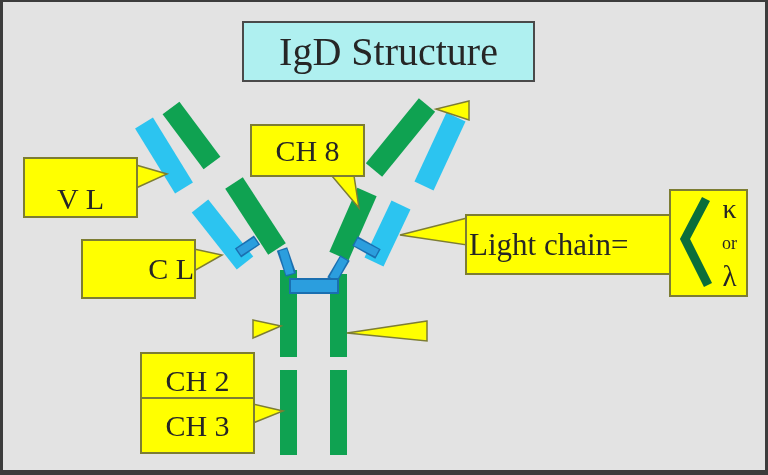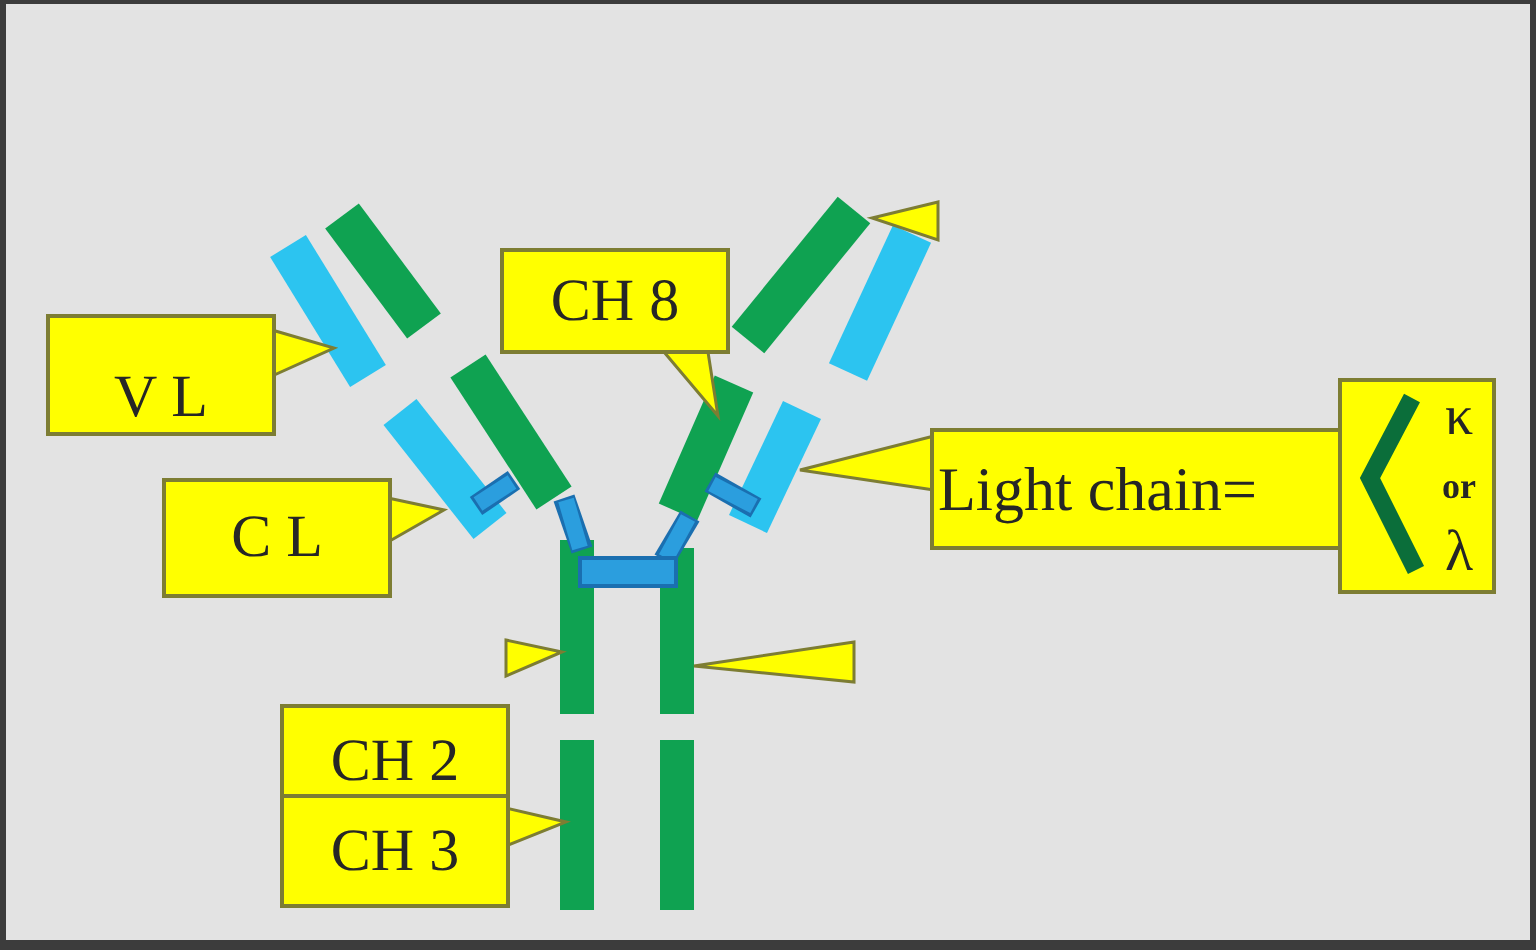--- a/index.html
+++ b/index.html
@@ -27,39 +27,39 @@
 
   
   .callout{
     position:absolute;z-index:2;box-sizing:border-box;
     background:var(--label-yellow,#ffff00);
     border:2px solid var(--label-border,#7d7d33);
     display:flex;align-items:center;justify-content:center;
     font-size:30px;color:var(--text,#262626);white-space:nowrap;
   }
   .box-vl   {left:20px;  top:155px; width:115px; height:61px;align-items:flex-end;}
-  .box-cl   {left:78px;  top:237px; width:115px; height:60px;}
+  .box-cl   {left:78px;  top:237px; width:115px; height:60px;justify-content:flex-end;}
   .box-ch1  {left:247px; top:122px; width:115px; height:53px;}
   .box-vh   {left:463px; top:95px;  width:114px; height:48px;}
   .box-light{left:462px; top:212px; width:206px; height:61px;
              justify-content:flex-start;padding-left:2px;font-size:31px;}
   .box-kl   {left:666px; top:187px; width:79px;  height:108px;
              justify-content:flex-start;padding:5px 2px 5px 8px;}
   .box-heavy{left:422px; top:313px; width:253px; height:59px;font-size:31px;}
   .box-ch2  {left:137px; top:310px; width:115px; height:57px;margin-top:40px;}
   .box-ch3  {left:137px; top:395px; width:115px; height:57px;}
 
   .greek-symbol{font-size:42px;line-height:1;margin-left:2px;}
 
   .kl-options{
     display:flex;flex-direction:column;justify-content:space-between;
     align-items:center;height:96px;width:34px;margin-left:2px;
   }
   .kl-kappa{font-size:28px;line-height:1;}
-  .kl-or{font-size:18px;line-height:1;font-weight:bold;}
+  .kl-or{font-size:18px;line-height:1;}
   .kl-lambda{font-size:29px;line-height:1;}
   .kl-chevron{flex:none;}
   .kl-chevron polyline{stroke:var(--chevron-green,#0b6e3a);stroke-width:9;fill:none;}
 
   
   .titlebox{
     position:absolute;z-index:2;box-sizing:border-box;
     left:239px;top:19px;width:293px;height:61px;
     background:var(--title-cyan,#aff0f0);
     border:2px solid #4a4a4a;
@@ -119,20 +119,23 @@
       <polygon class="tail" points="191,247 219,253 191,269"></polygon>
       <polygon class="tail" points="329,174 356,206 351,174"></polygon>
       <polygon class="tail" points="466,99 433,107 466,118"></polygon>
       <polygon class="tail" points="464,216 397,233 464,243"></polygon>
       <polygon class="tail" points="424,319 344,331 424,339"></polygon>
       <polygon class="tail" points="250,318 278,324 250,336"></polygon>
       <polygon class="tail" points="250,402 280,409 250,421"></polygon>
     </g>
   </svg>
 
+  <div class="titlebox">
+    <span>IgD Structure</span>
+  </div>
 
   <div class="callout box-vl">
     <span>V L</span>
   </div>
 
   <div class="callout box-cl">
     <span>C L</span>
   </div>
 
   <div class="callout box-ch1">

